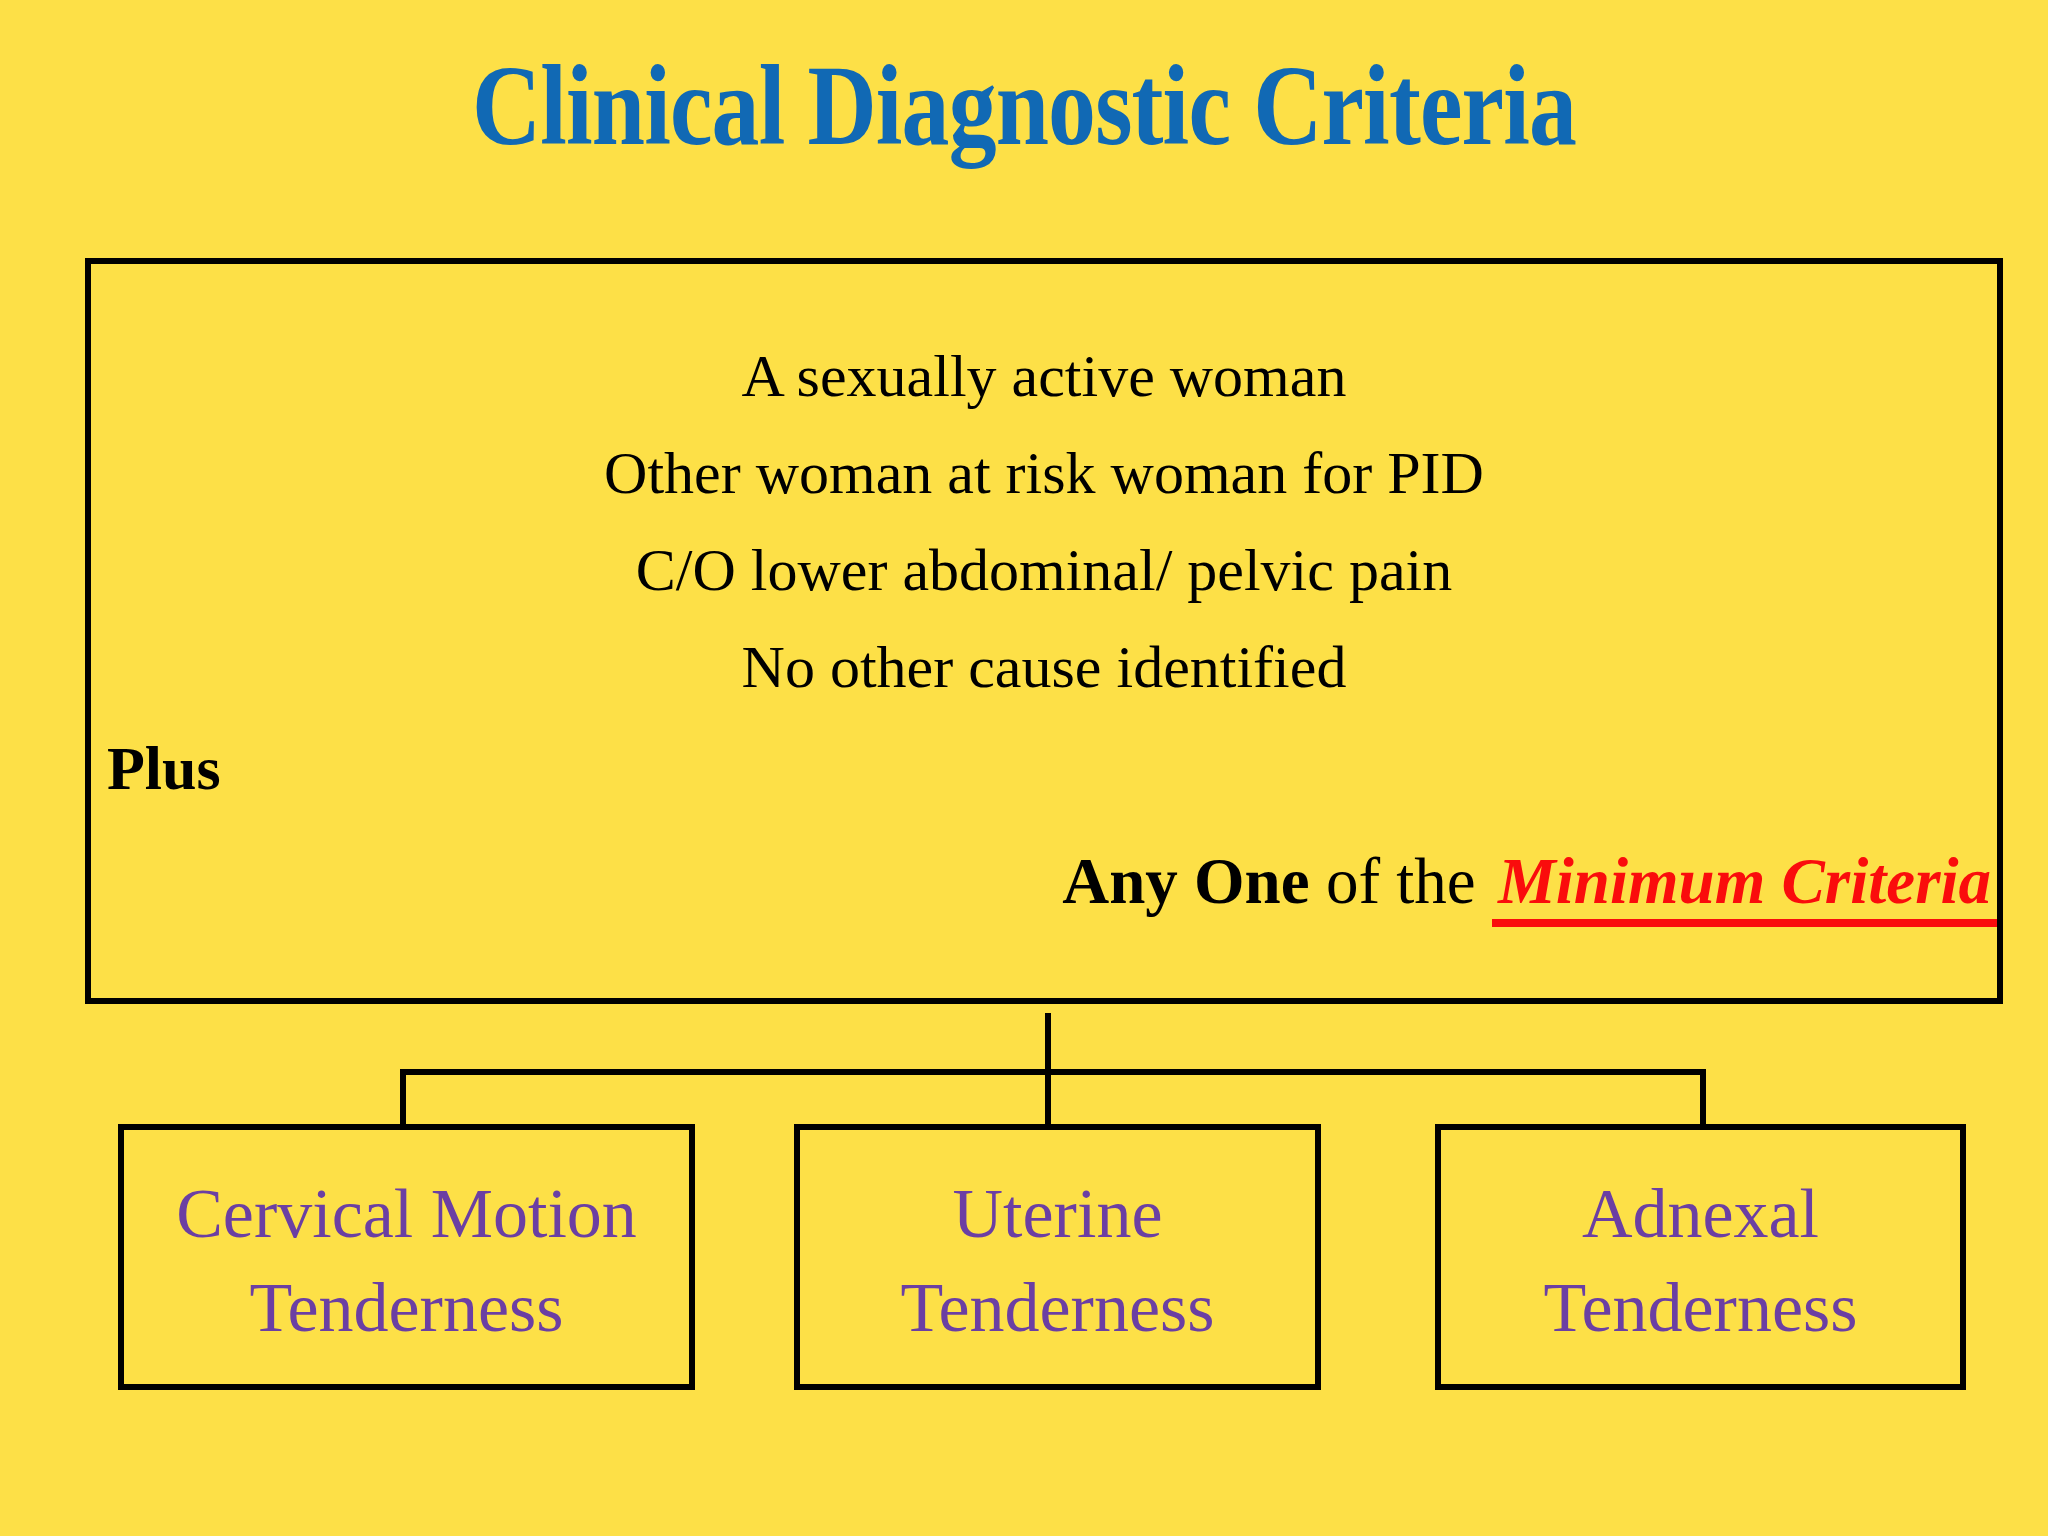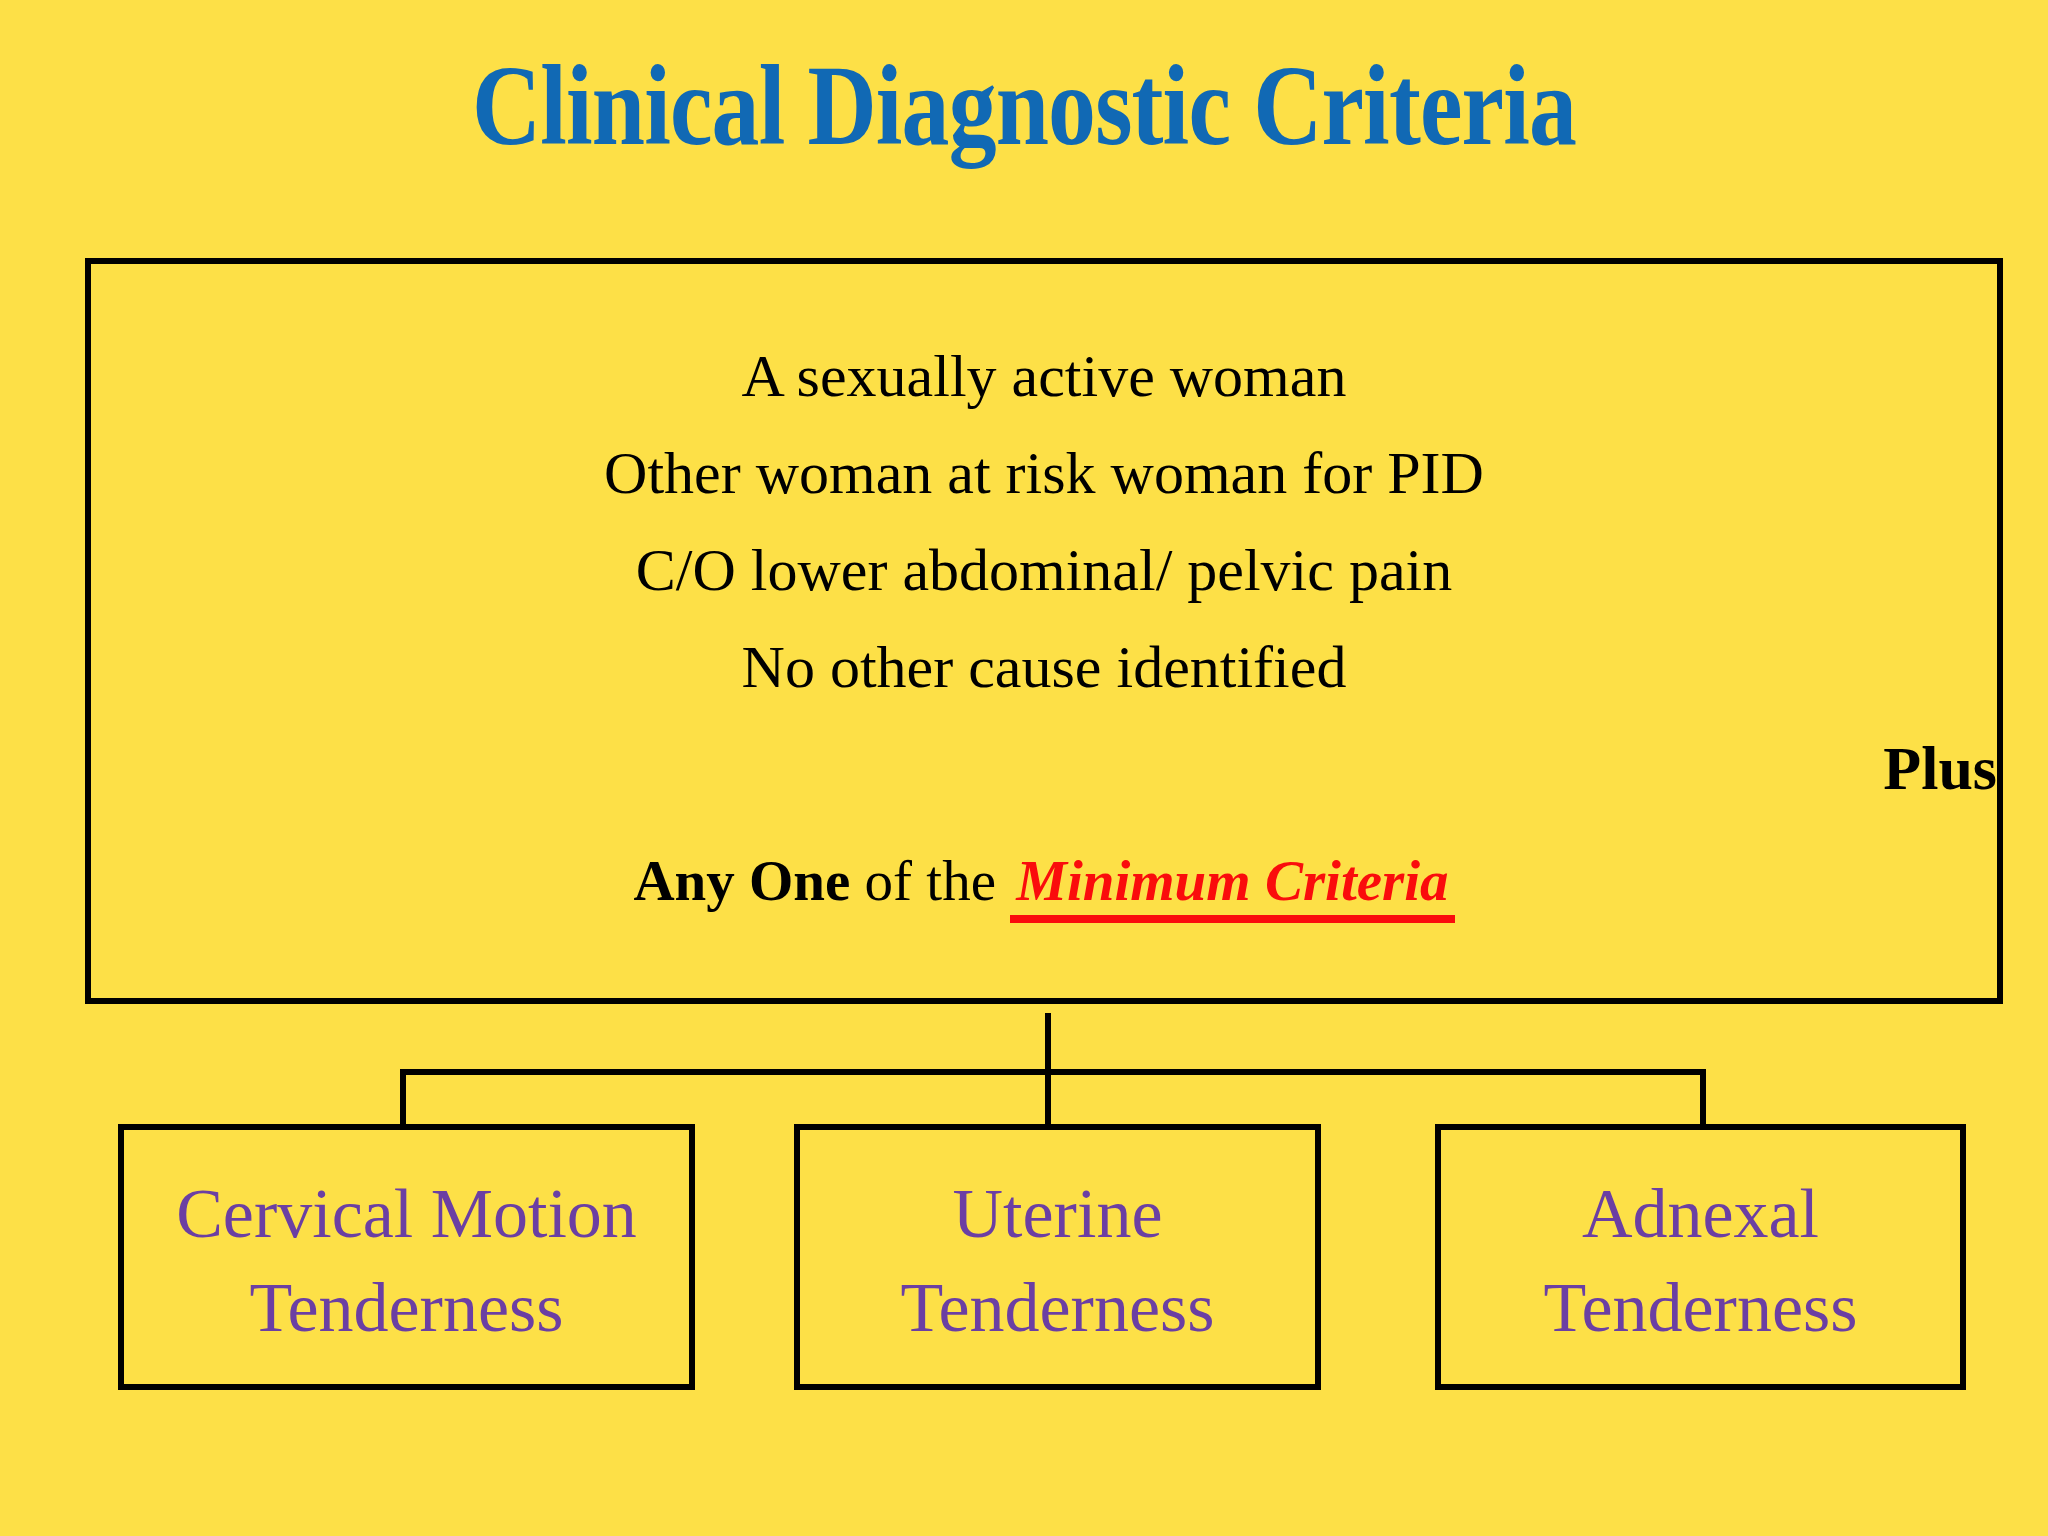--- a/index.html
+++ b/index.html
@@ -44,31 +44,32 @@
     height: 97px;
     line-height: 97px;
     text-align: center;
     font-size: 60px;
     color: #000;
     white-space: nowrap;
   }
   .plus-line {
     height: 104px;
     line-height: 104px;
-    text-align: right;
+    text-align: left;
     font-size: 62px;
     font-weight: bold;
     color: #000;
     white-space: nowrap;
+    margin-left: 16px;
   }
   .anyone-line {
     height: 122px;
     line-height: 122px;
-    text-align: center;
-    font-size: 57px;
+    text-align: right;
+    font-size: 65px;
     color: #000;
     white-space: nowrap;
   }
   .anyone-bold { font-weight: bold; }
   .min-crit {
     font-weight: bold;
     font-style: italic;
     color: #fa0c0c;
     display: inline-block;
     line-height: 1.05;

